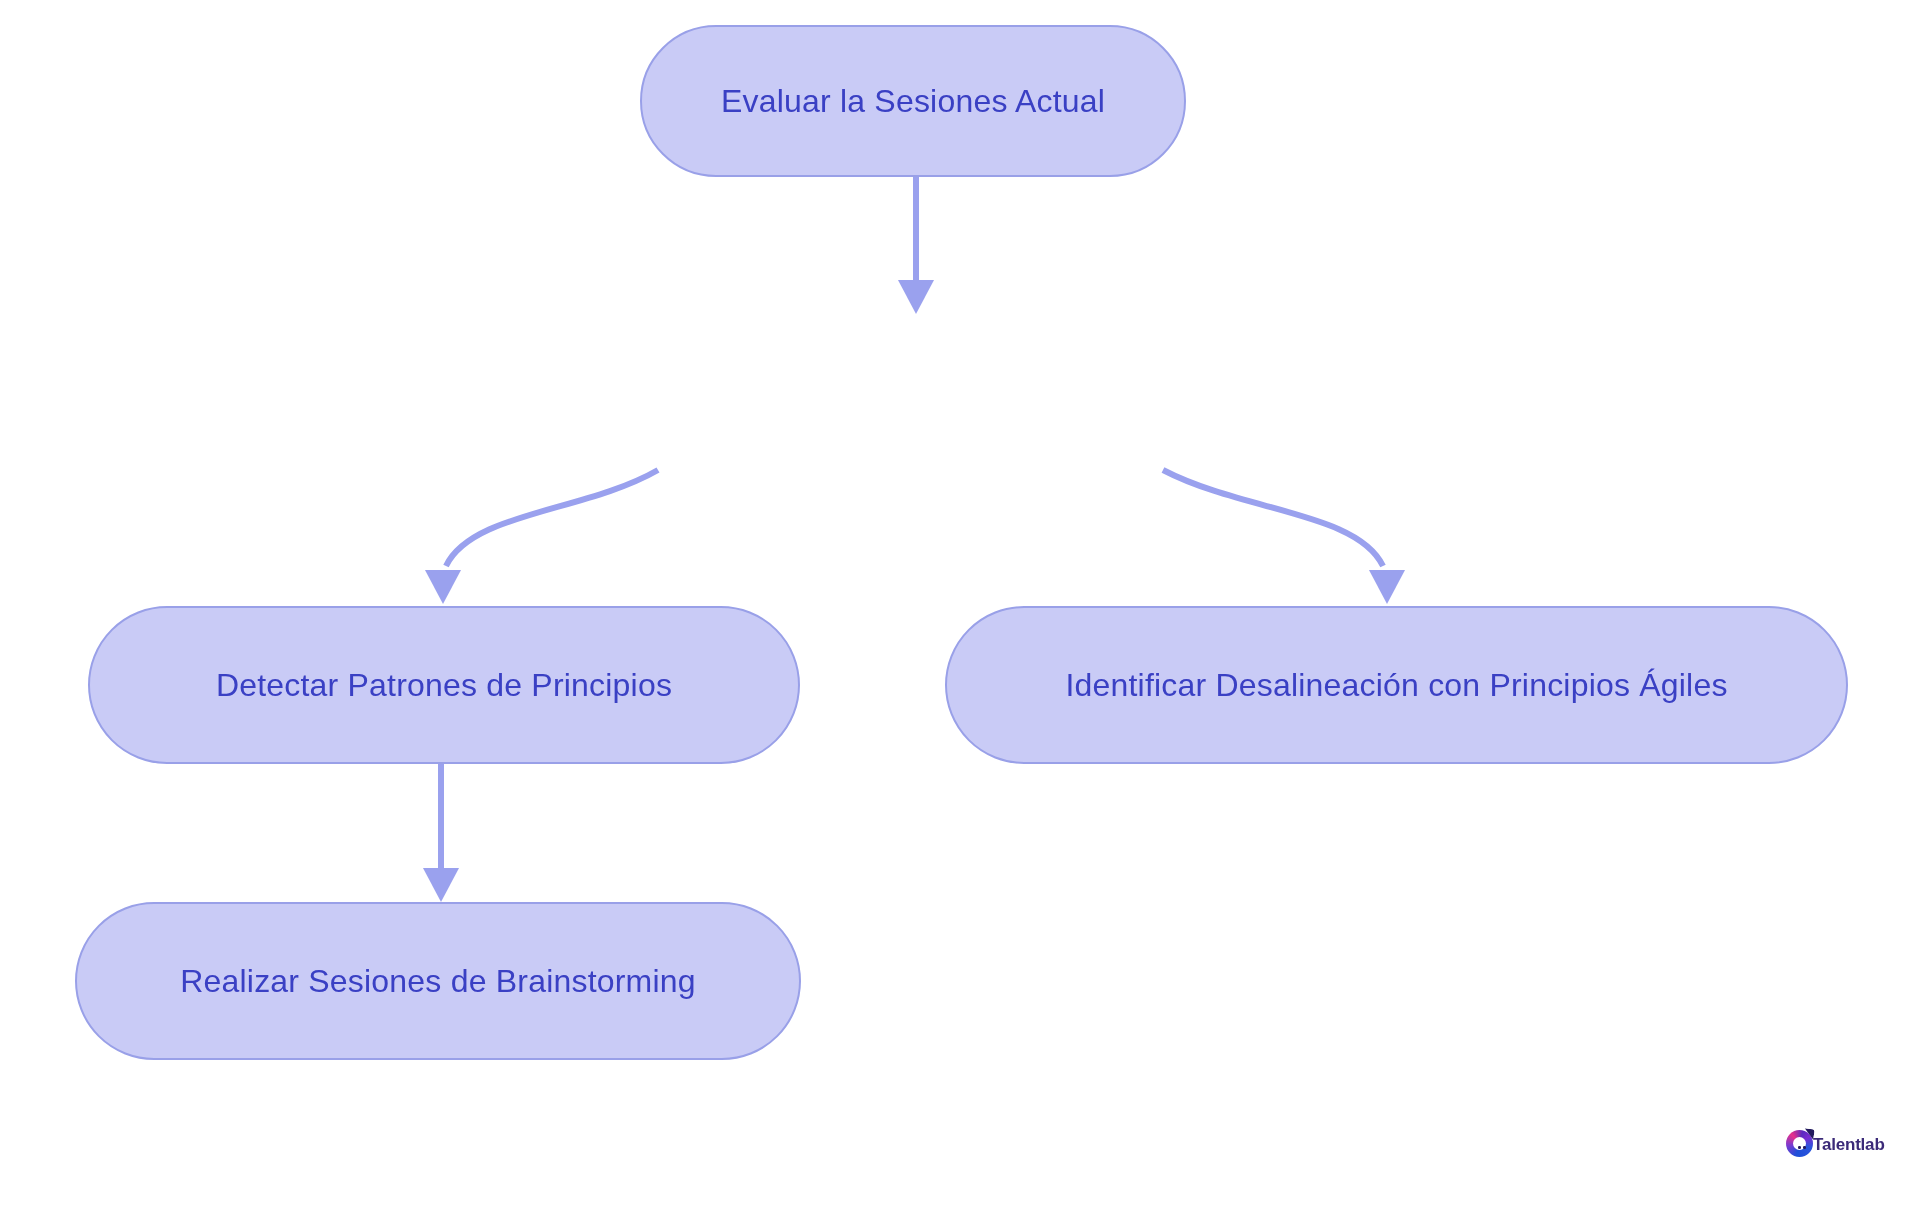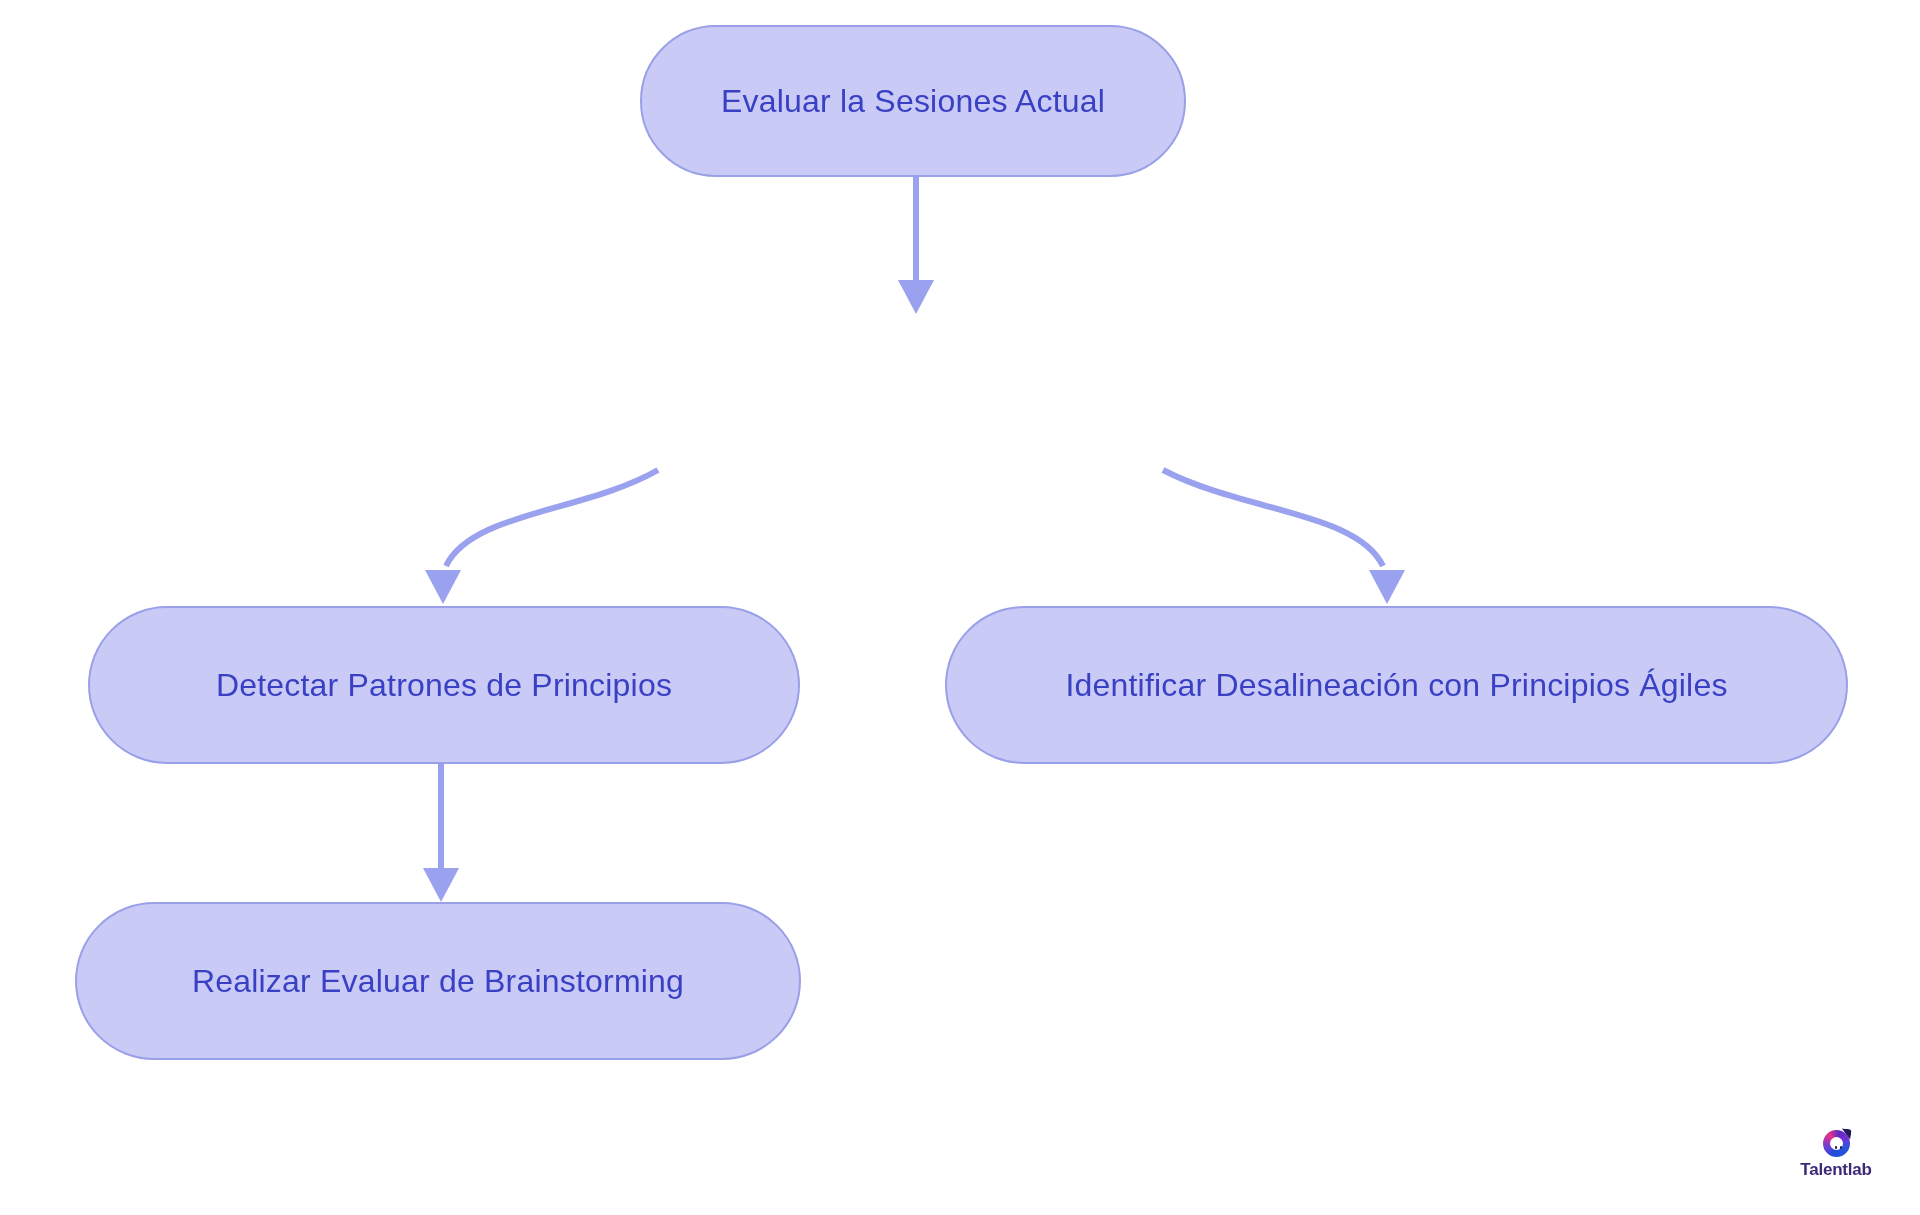--- a/index.html
+++ b/index.html
@@ -52,21 +52,21 @@
   .node span {
     padding: 0 40px;
     white-space: nowrap;
   }
   .logo {
     position: absolute;
     left: 1786px;
     top: 1130px;
     width: 100px;
     display: flex;
-    flex-direction: column;
+    flex-direction: row;
     align-items: center;
   }
   .logo-icon {
     position: relative;
     width: 27px;
     height: 27px;
     border-radius: 50%;
     background: conic-gradient(from -40deg,
       #e8308a 0deg,
       #5b2bbf 55deg,
@@ -149,21 +149,21 @@
 
   <div class="node" style="left:88px; top:606px; width:712px; height:158px;">
     <span>Detectar Patrones de Principios</span>
   </div>
 
   <div class="node" style="left:945px; top:606px; width:903px; height:158px;">
     <span>Identificar Desalineación con Principios Ágiles</span>
   </div>
 
   <div class="node" style="left:75px; top:902px; width:726px; height:158px;">
-    <span>Realizar Evaluar de Brainstorming</span>
+    <span>Realizar Sesiones de Brainstorming</span>
   </div>
 
   <div class="logo">
     <div class="logo-icon">
       <div class="logo-tail"></div>
       <div class="logo-dots"></div>
     </div>
     <div class="logo-text">Talentlab</div>
   </div>
 

